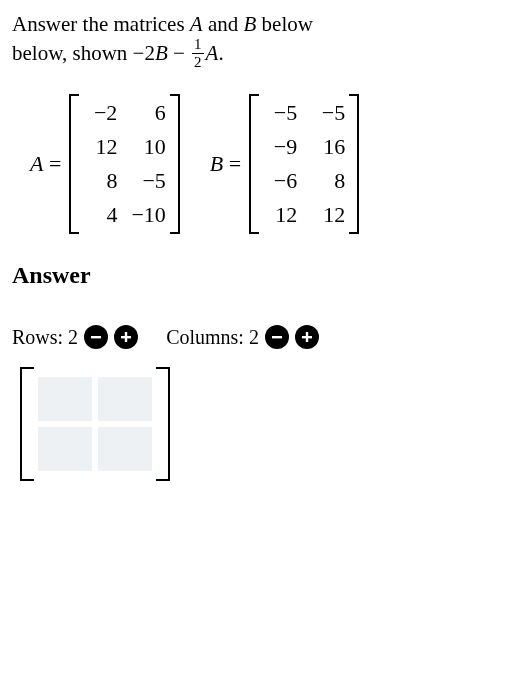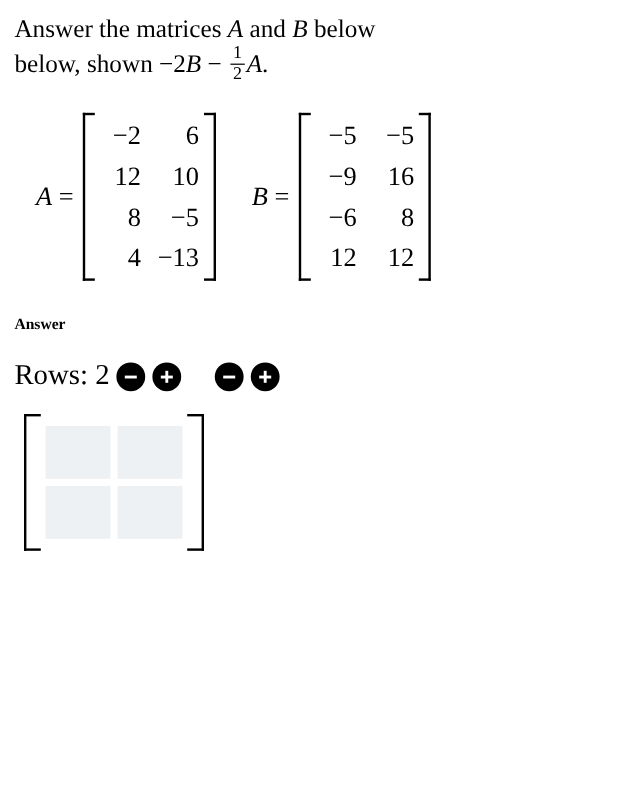--- a/index.html
+++ b/index.html
@@ -64,29 +64,29 @@
     row-gap: 8px;
   }
   .mat-grid .cell {
     text-align: right;
     min-width: 34px;
     font-variant-numeric: lining-nums;
   }
 
   .answer-heading {
     font-weight: bold;
-    font-size: 13px;
-    margin: 8px 0 22px 0;
+    font-size: 24px;
+    margin: 8px 0 36px 0;
   }
 
   .controls-row {
     display: flex;
     align-items: center;
     gap: 28px;
-    font-size: 24px;
+    font-size: 20px;
     margin-bottom: 18px;
   }
   .ctrl-group {
     display: flex;
     align-items: center;
     gap: 6px;
   }
   .round-btn {
     width: 24px;
     height: 24px;
@@ -152,21 +152,21 @@
     <div class="matrix">
       <div class="bracket bl"></div>
       <div class="mat-grid" style="grid-template-columns:repeat(2,auto);grid-template-rows:repeat(4,auto);">
         <div class="cell">−2</div>
         <div class="cell">6</div>
         <div class="cell">12</div>
         <div class="cell">10</div>
         <div class="cell">8</div>
         <div class="cell">−5</div>
         <div class="cell">4</div>
-        <div class="cell">−13</div>
+        <div class="cell">−10</div>
       </div>
       <div class="bracket br"></div>
     </div>
   </div>
 
   <div class="mat-block">
     <span class="mat-label"><span class="mi">B</span><span> = </span></span>
     <div class="matrix">
       <div class="bracket bl"></div>
       <div class="mat-grid" style="grid-template-columns:repeat(2,auto);grid-template-rows:repeat(4,auto);">
@@ -196,20 +196,21 @@
         </svg>
     </span>
     <span class="round-btn">
       <svg width="14" height="14" viewBox="0 0 14 14">
           <rect x="2" y="6" width="10" height="2.4" fill="#fff"></rect>
           <rect x="5.8" y="2" width="2.4" height="10" fill="#fff"></rect>
         </svg>
     </span>
   </div>
   <div class="ctrl-group">
+    <span>Columns: 2</span>
     <span class="round-btn">
       <svg width="14" height="14" viewBox="0 0 14 14">
           <rect x="2" y="6" width="10" height="2.4" fill="#fff"></rect>
         </svg>
     </span>
     <span class="round-btn">
       <svg width="14" height="14" viewBox="0 0 14 14">
           <rect x="2" y="6" width="10" height="2.4" fill="#fff"></rect>
           <rect x="5.8" y="2" width="2.4" height="10" fill="#fff"></rect>
         </svg>

